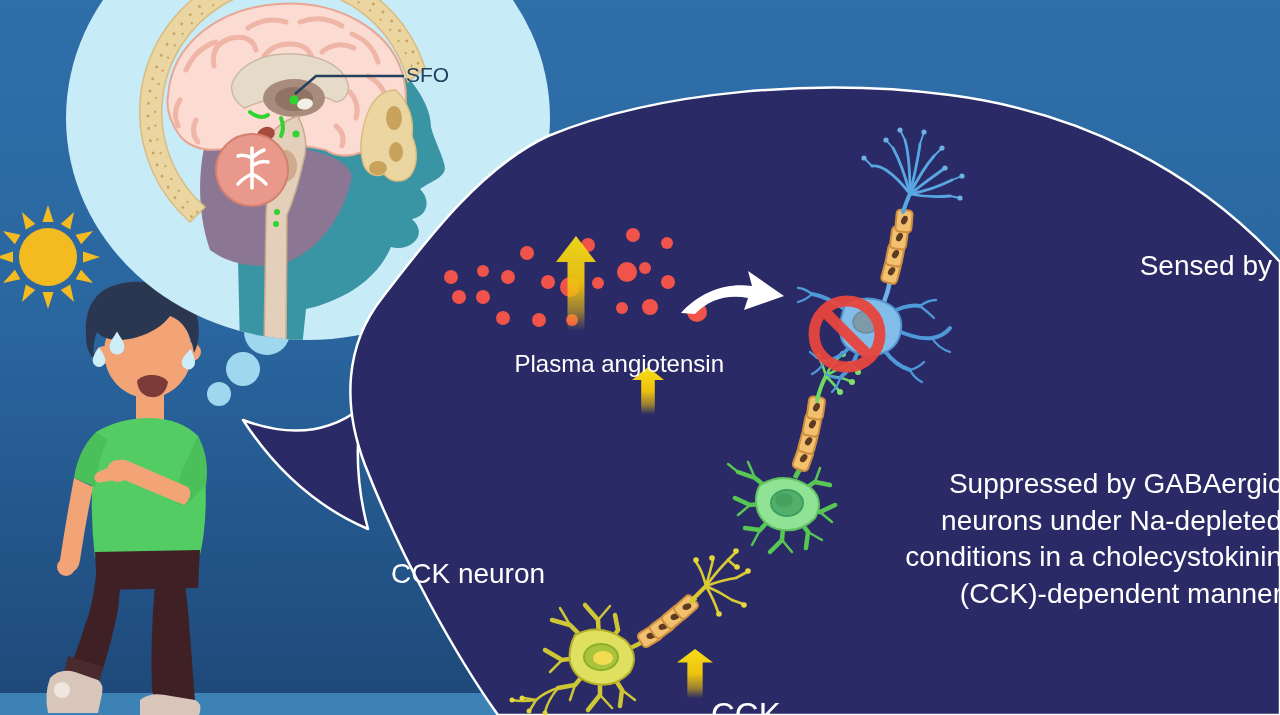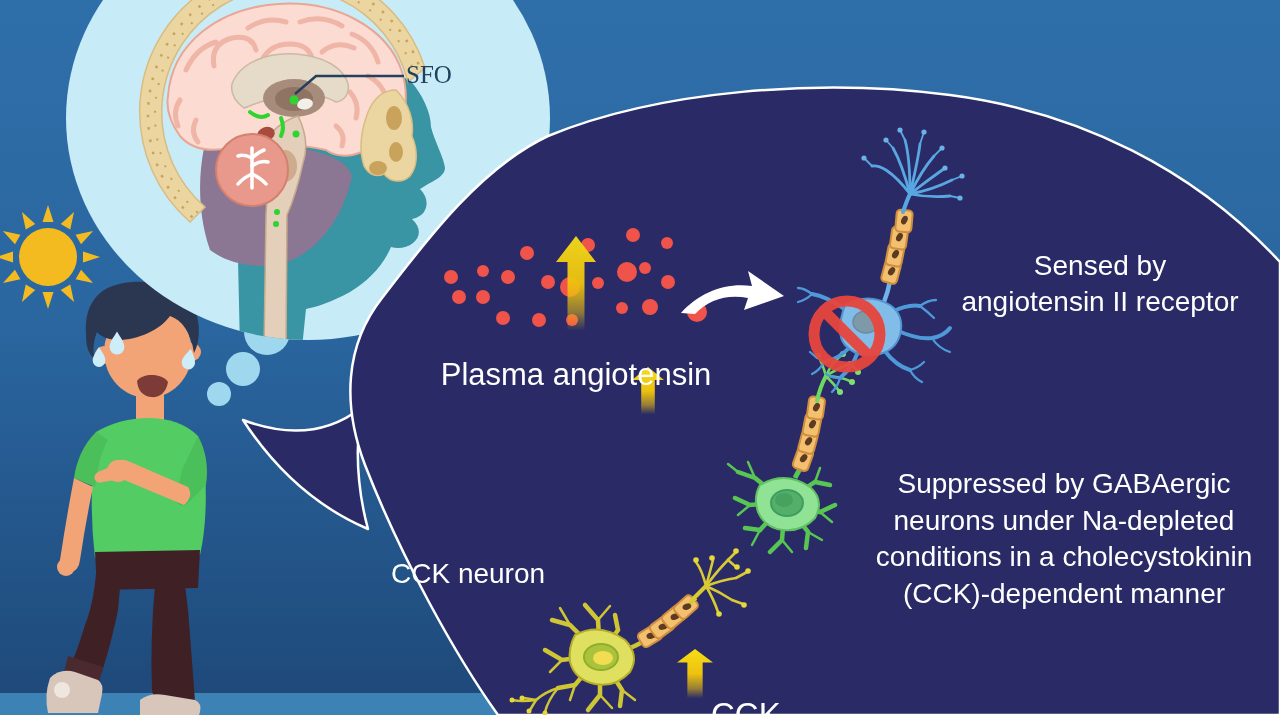--- a/index.html
+++ b/index.html
@@ -2,28 +2,28 @@
 <html><head>
 <meta charset="utf-8">
 <style>
   html,body{margin:0;padding:0;background:#10315c;}
   #stage{
     position:relative;width:1280px;height:715px;overflow:hidden;
     background:linear-gradient(180deg,#2f6fa9 0%,#2a66a0 45%,#1e4878 100%);
     font-family:"Liberation Sans",sans-serif;
   }
   #art{position:absolute;left:0;top:0;}
-  .t{position:absolute;color:#fff;text-align:center;line-height:36px;font-size:28px;}
+  .t{position:absolute;color:#fff;text-align:right;line-height:36px;font-size:28px;}
   .t div{white-space:nowrap;}
-  #plasma-text{left:428px;top:357px;width:296px;font-size:31px;line-height:35px;}
+  #plasma-text{left:428px;top:346px;width:296px;font-size:24px;line-height:35px;}
   #sensed-text{left:928px;top:248px;width:344px;}
   #suppressed-text{left:846px;top:466px;width:436px;line-height:36.5px;}
   #cck-neuron-label{left:391px;top:556px;text-align:left;}
   #cck-label{left:711px;top:649px;font-size:33px;text-align:left;margin-top:48px;}
-  #sfo-label{left:406px;top:57px;font-size:25px;color:#23405f;text-align:left;font-family:Liberation Serif, serif;}
+  #sfo-label{left:406px;top:57px;font-size:21px;color:#23405f;text-align:left;}
 </style>
 </head>
 <body>
 
 <div id="stage">
 <svg id="art" width="1280" height="715" viewBox="0 0 1280 715">
   <defs>
     <clipPath id="bubbleClip">
           <ellipse cx="308" cy="118" rx="242" ry="222"></ellipse>
         </clipPath>
@@ -393,21 +393,20 @@
 
   <use href="#uparrow" transform="translate(695,649) scale(0.9,0.52)" fill="url(#ag)"></use>
 </svg>
 
 <div class="t" id="plasma-text">
   <div>Plasma angiotensin</div>
 </div>
 
 <div class="t" id="sensed-text">
   <div>Sensed by</div>
-  <div>angiotensin II receptor</div>
 </div>
 
 <div class="t" id="suppressed-text">
   <div>Suppressed by GABAergic</div>
   <div>neurons under Na-depleted</div>
   <div>conditions in a cholecystokinin</div>
   <div>(CCK)-dependent manner</div>
 </div>
 
 <div class="t" id="cck-neuron-label">CCK neuron</div>

